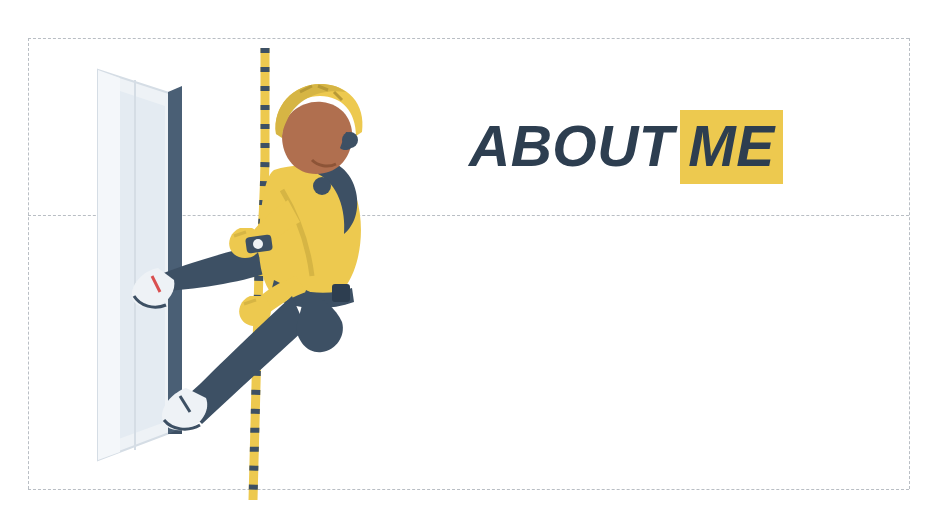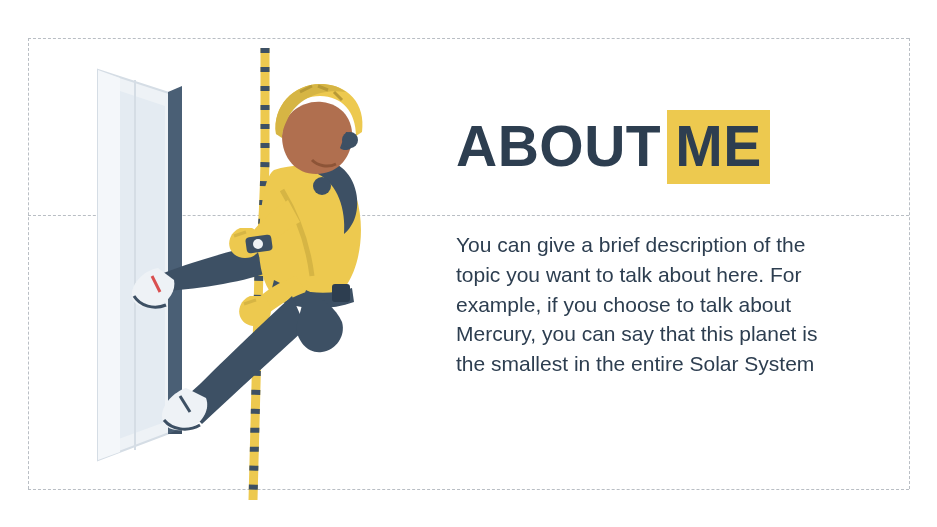--- a/index.html
+++ b/index.html
@@ -40,23 +40,24 @@
   }
   .guide-h.top    { top: 38px; }
   .guide-h.mid    { top: 215px; }
   .guide-h.bottom { top: 489px; }
   .guide-v.left   { left: 28px; }
   .guide-v.right  { left: 909px; }
 
   
   .text-col {
     position: absolute;
-    left: 456px;
+    left: 469px;
     top: 118px;
     width: 400px;
+    font-style: italic;
   }
   .title {
     font-size: 57px;
     line-height: 1;
     font-weight: bold;
     color: #2d3e50;
     letter-spacing: 0.5px;
     white-space: nowrap;
     margin: 0;
     padding: 0;
@@ -179,16 +180,15 @@
           <path d="M120,356 L130,372" stroke="#3d5064" stroke-width="3" fill="none"></path>
         </g>
       </g>
     </svg>
   </div>
 
   <div class="text-col">
     <h1 class="title">
       <span>ABOUT</span><span class="hl">ME</span>
     </h1>
-    <p class="body-text">You can give a brief description of the topic you want to talk about here. For example, if you choose to talk about Mercury, you can say that this planet is the smallest in the entire Solar System</p>
   </div>
 
 </div>
 
 </body></html>

